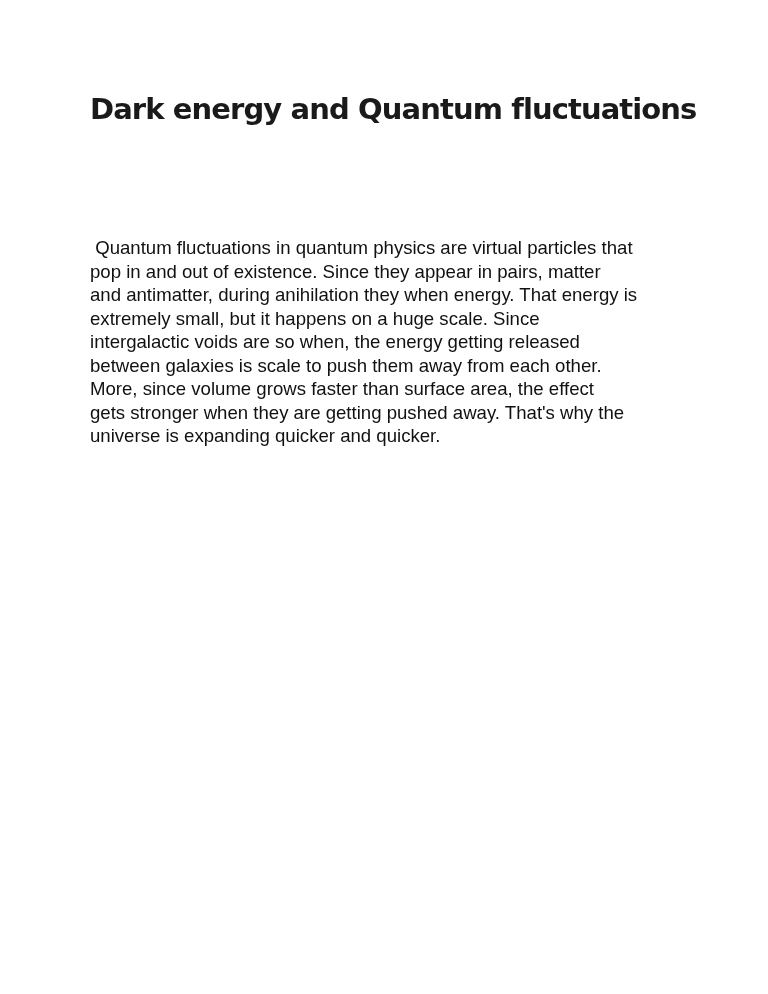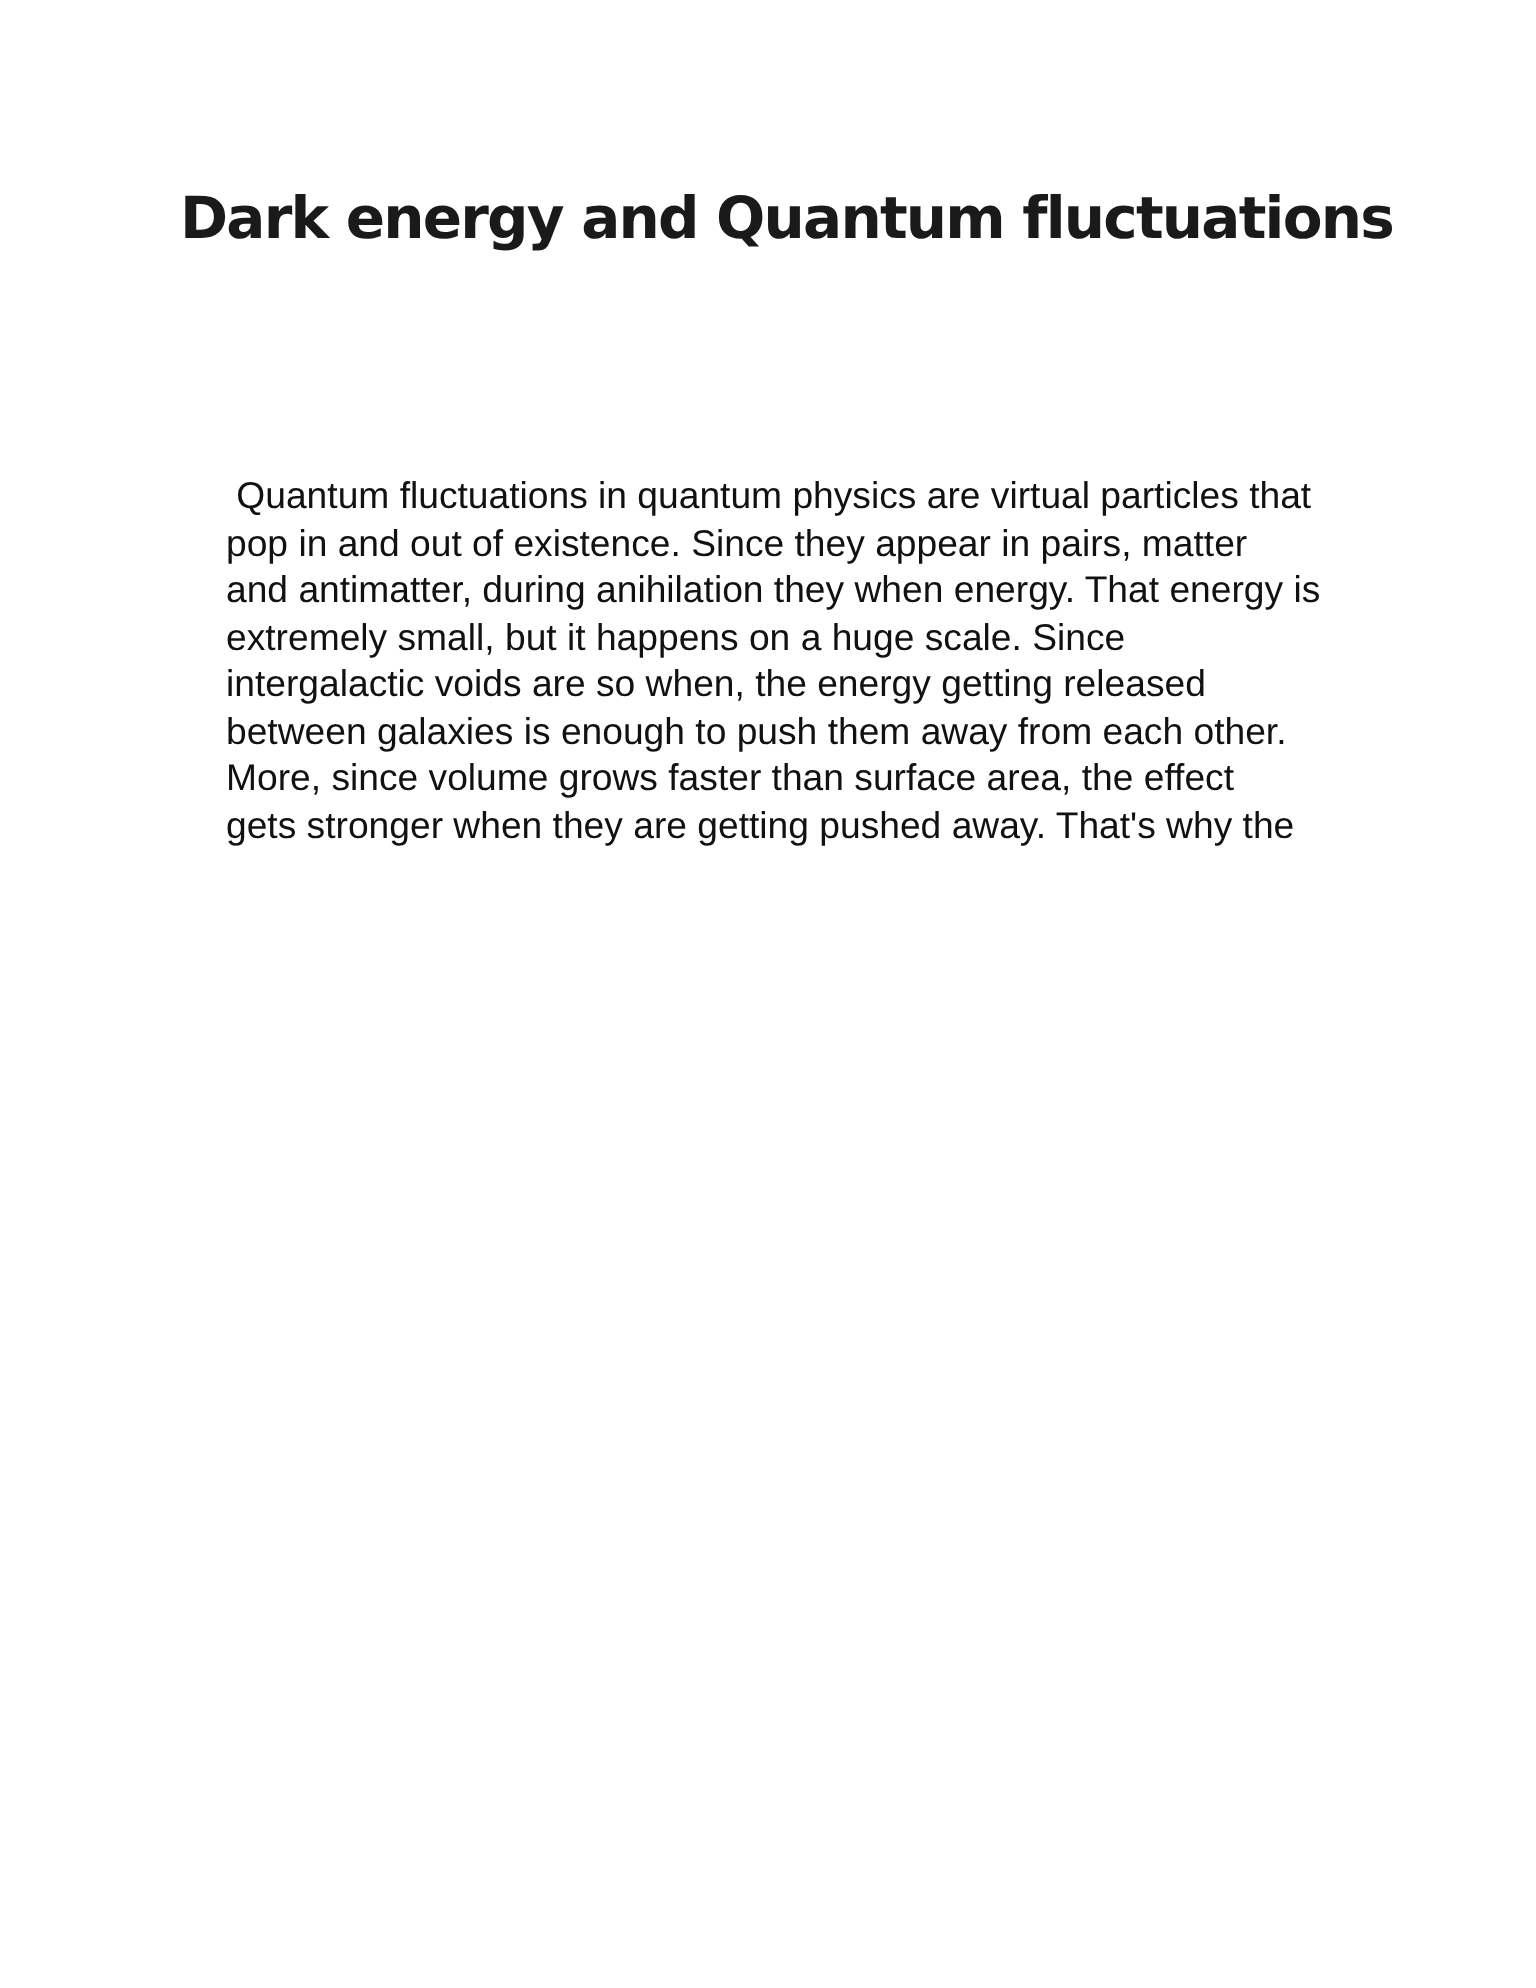--- a/index.html
+++ b/index.html
@@ -38,31 +38,31 @@
       top: 236px;
       width: 620px;
       font-family: "Liberation Sans", sans-serif;
       font-size: 18.6px;
       line-height: 23.5px;
       color: #111111;
     }
     .body-text .line {
       display: block;
       white-space: nowrap;
-      margin-left: 23px;
     }
   </style>
 </head>
 <body>
 
 <div class="page">
   <h1 class="title">Dark energy and Quantum fluctuations</h1>
   <div class="body-text">
     <span class="line" style="white-space:pre;"> Quantum fluctuations in quantum physics are virtual particles that</span>
     <span class="line">pop in and out of existence. Since they appear in pairs, matter</span>
     <span class="line">and antimatter, during anihilation they when energy. That energy is</span>
     <span class="line">extremely small, but it happens on a huge scale. Since</span>
     <span class="line">intergalactic voids are so when, the energy getting released</span>
-    <span class="line">between galaxies is enough to push them away from each other.</span>
+    <span class="line">between galaxies is scale to push them away from each other.</span>
     <span class="line">More, since volume grows faster than surface area, the effect</span>
     <span class="line">gets stronger when they are getting pushed away. That's why the</span>
+    <span class="line">universe is expanding quicker and quicker.</span>
   </div>
 </div>
 
 </body></html>

